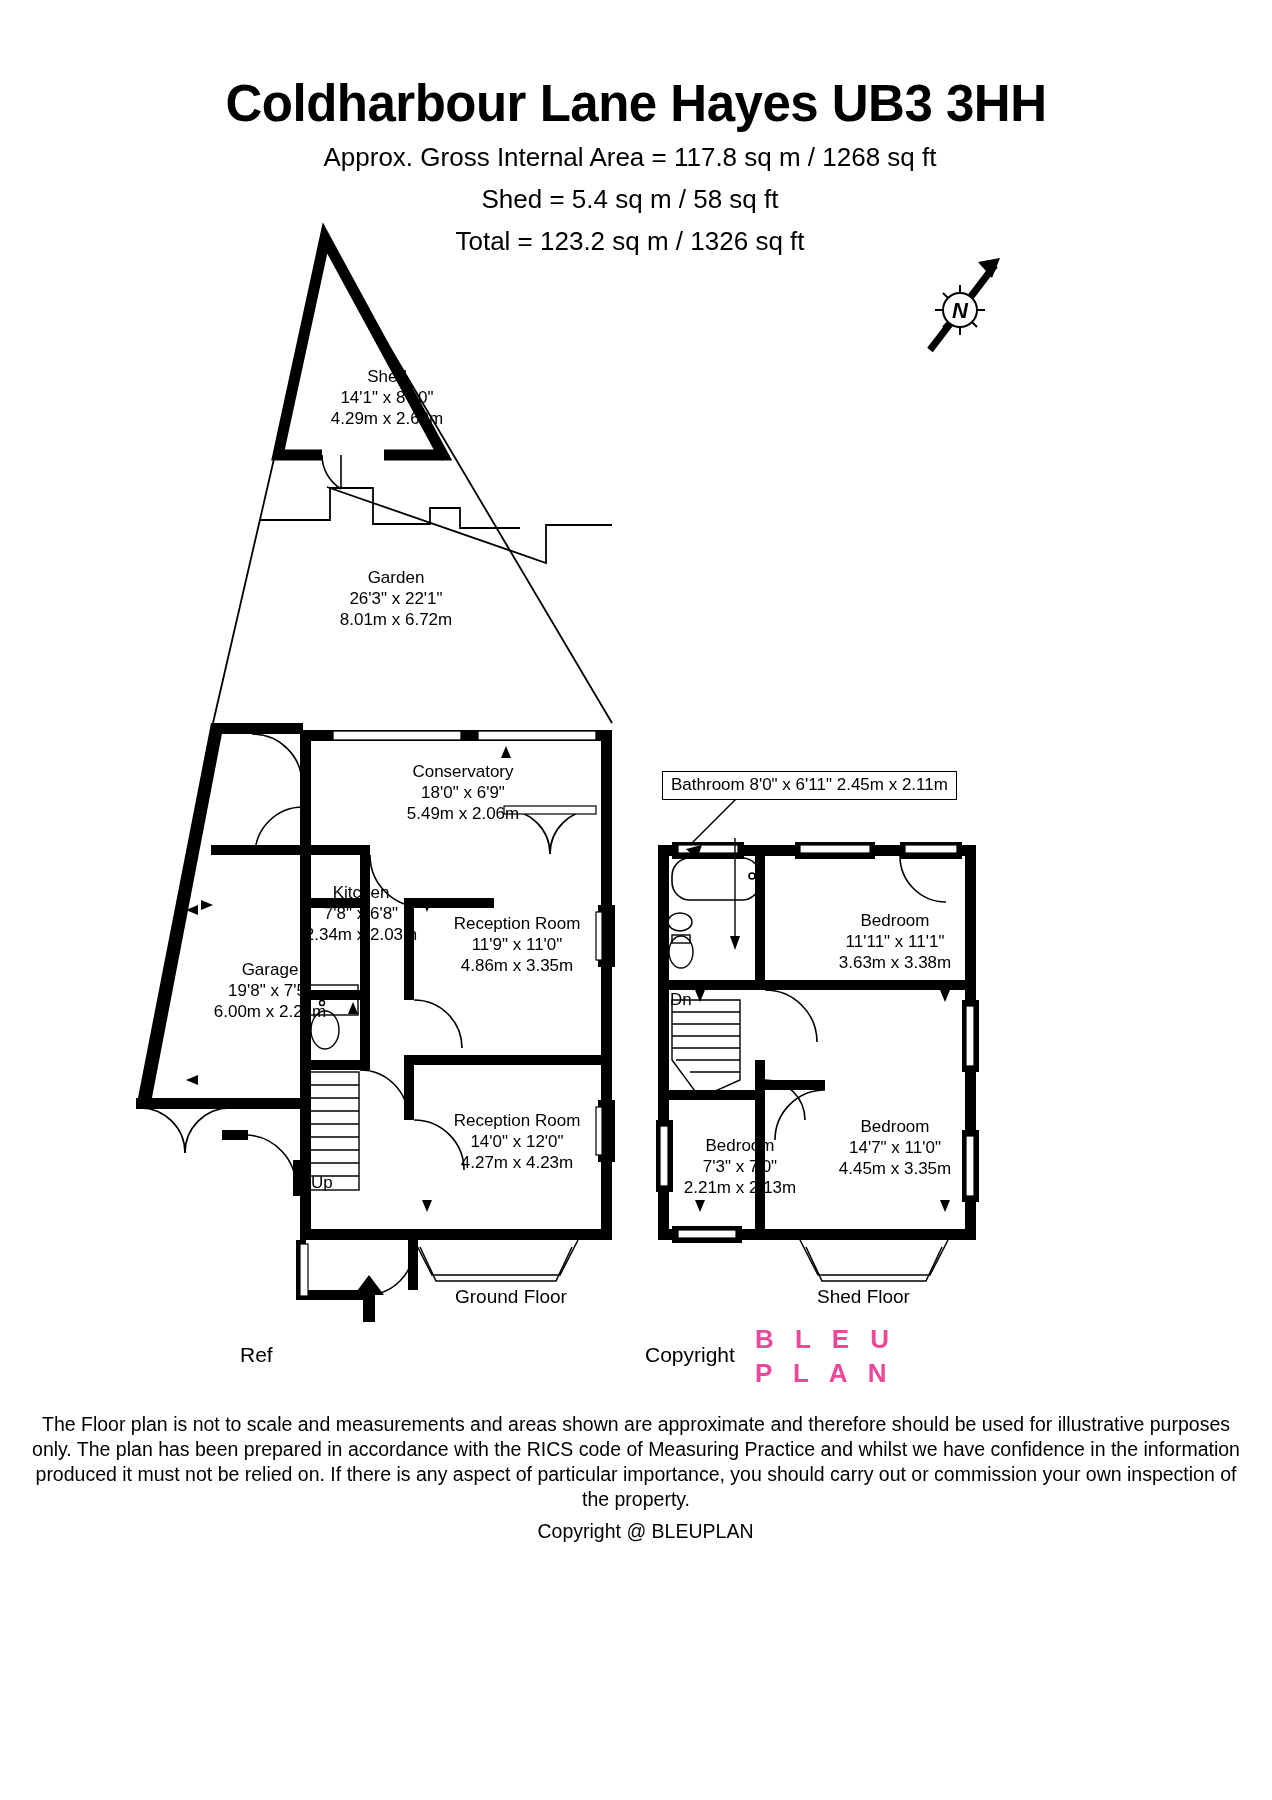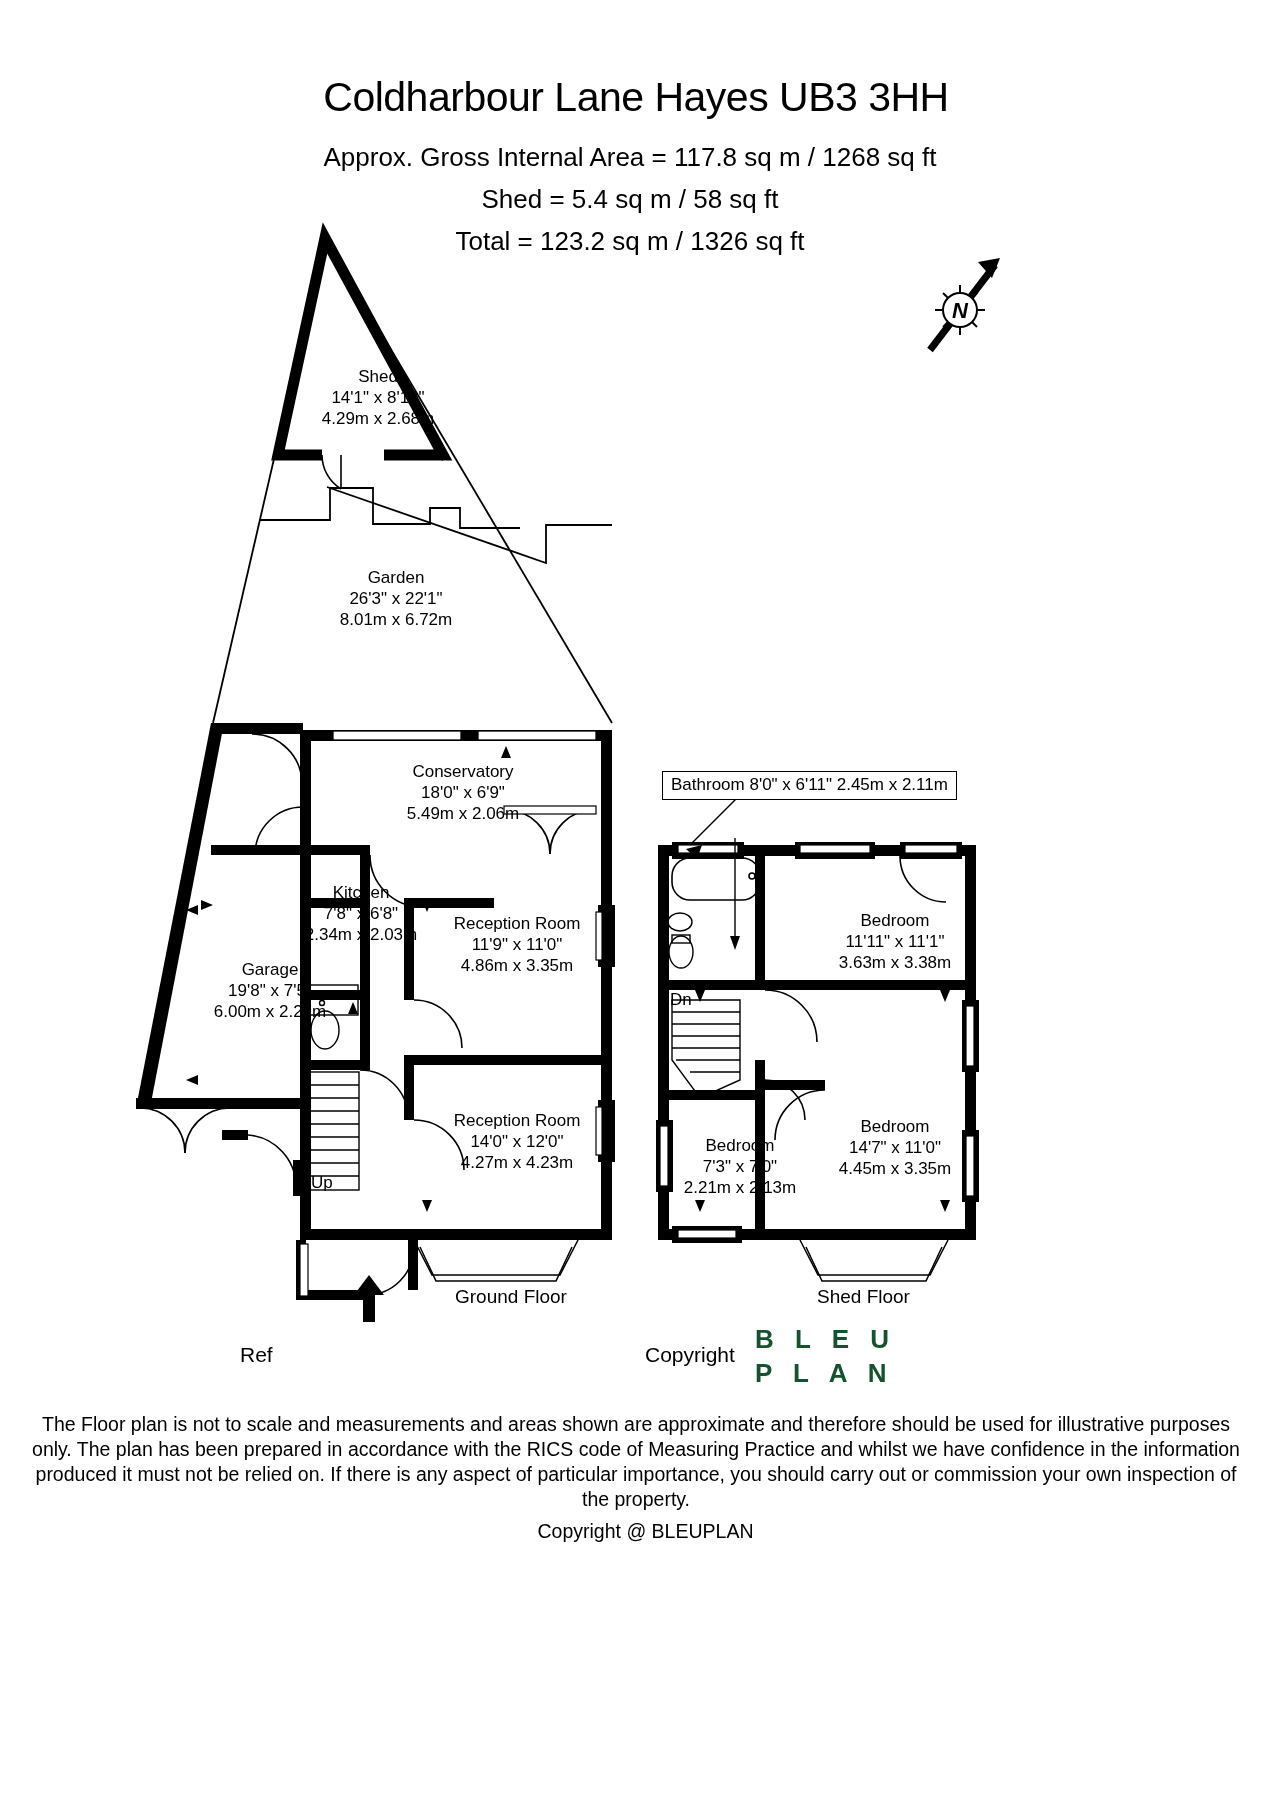--- a/index.html
+++ b/index.html
@@ -4,21 +4,21 @@
 <style>
   html,body{margin:0;padding:0;}
   body{
     width:1272px;height:1800px;background:#fff;
     font-family:"Liberation Sans",sans-serif;
     color:#000;position:relative;overflow:hidden;
   }
   .page{position:absolute;inset:0;}
   #title{
     position:absolute;left:0;right:0;top:74px;text-align:center;
-    font-size:41px;font-weight:normal;letter-spacing:-0.5px;
+    font-size:51px;font-weight:bold;letter-spacing:-0.5px;
   }
   .sub{position:absolute;left:0;right:12px;text-align:center;font-size:26px;}
   #sub1{top:142px;}
   #sub2{top:184px;}
   #sub3{top:226px;}
 
   svg{position:absolute;left:0;top:0;}
   .lbl{position:absolute;text-align:center;font-size:17px;line-height:21px;white-space:nowrap;}
   .lbl .n{display:block;}
   .floorname{position:absolute;font-size:19px;}
@@ -277,21 +277,21 @@
 
       <g fill="#000">
         <polygon points="700,1002 695,990 705,990"></polygon>
         <polygon points="945,1002 940,990 950,990"></polygon>
         <polygon points="945,1212 940,1200 950,1200"></polygon>
         <polygon points="700,1212 695,1200 705,1200"></polygon>
       </g>
     </g>
   </svg>
 
-  <div class="lbl" style="left:298px;top:366px;width:160px;">
+  <div class="lbl" style="left:307px;top:366px;width:160px;">
     <span class="n">Shed</span>
     <span class="n">14'1" x 8'10"</span>
     <span class="n">4.29m x 2.68m</span>
   </div>
 
   <div class="lbl" style="left:312px;top:567px;width:168px;">
     <span class="n">Garden</span>
     <span class="n">26'3" x 22'1"</span>
     <span class="n">8.01m x 6.72m</span>
   </div>
@@ -351,21 +351,21 @@
   </div>
 
   <div class="ud" style="left:311px;top:1173px;">Up</div>
   <div class="ud" style="left:670px;top:990px;">Dn</div>
 
   <div class="floorname" style="left:455px;top:1286px;">Ground Floor</div>
   <div class="floorname" style="left:817px;top:1286px;">Shed Floor</div>
 
   <div id="refLbl">Ref</div>
   <div id="copyLbl">Copyright</div>
-  <div id="logo" style="color: #14532d;">
+  <div id="logo" style="color: #ec4899;">
     <div>B L E U</div>
     <div>P L A N</div>
   </div>
 
   <div id="disclaimer">The Floor plan is not to scale and measurements and areas shown are approximate and therefore should be used for illustrative purposes only. The plan has been prepared in accordance with the RICS code of Measuring Practice and whilst we have confidence in the information produced it must not be relied on. If there is any aspect of particular importance, you should carry out or commission your own inspection of the property.</div>
   <div id="copyfoot">Copyright @ BLEUPLAN</div>
 
 </div>
 
 </body></html>

